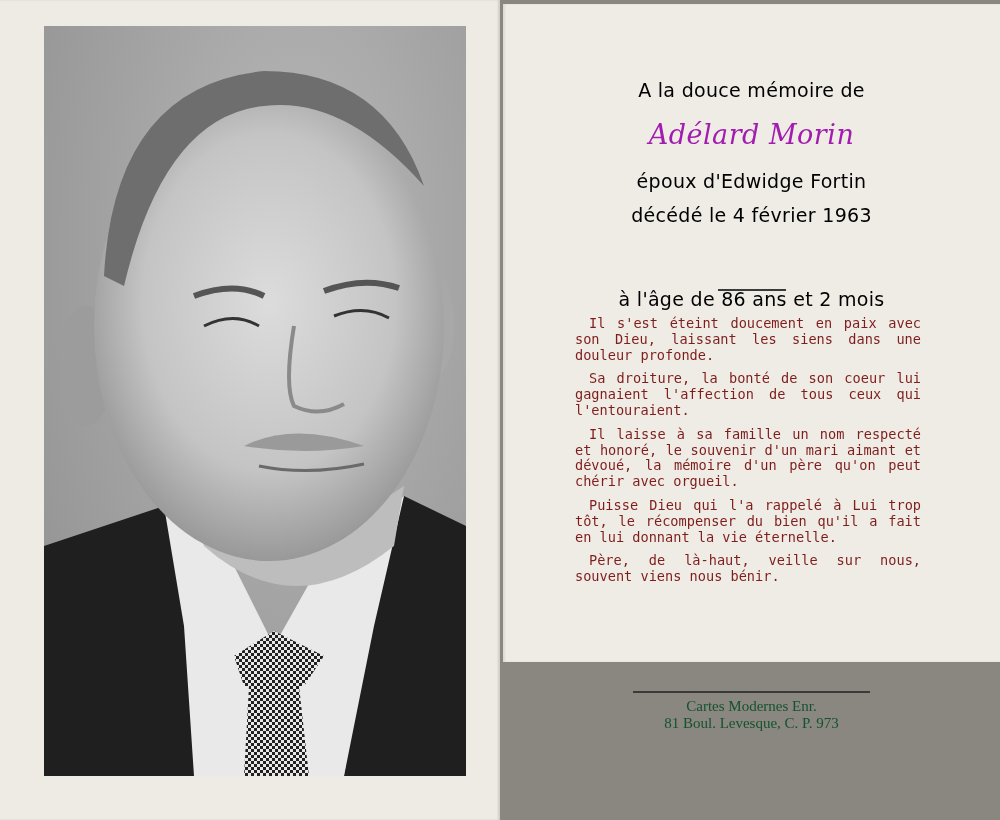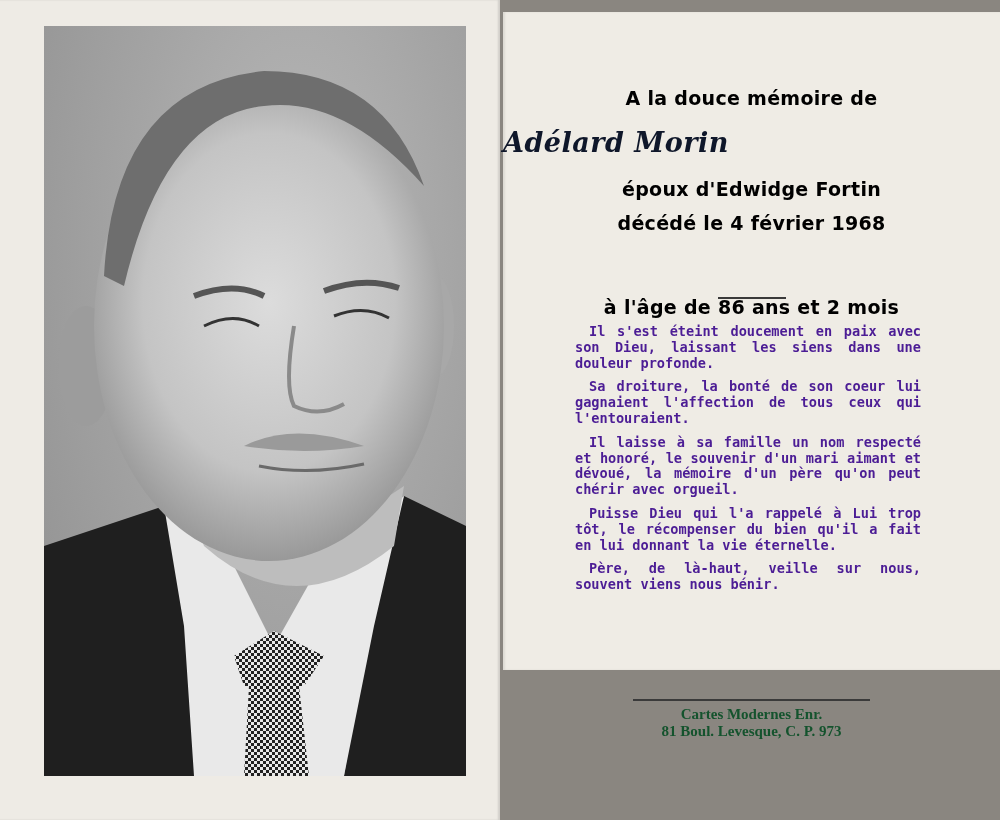--- a/index.html
+++ b/index.html
@@ -12,37 +12,36 @@
       position: absolute; left: 0; top: 0; width: 500px; height: 820px;
       background: #eeebe5;
       box-shadow: inset -2px 0 2px rgba(0,0,0,0.12);
     }
     .photo {
       position: absolute; left: 44px; top: 26px; width: 422px; height: 750px;
       background: radial-gradient(ellipse at 60% 30%, #b9b9b9 0%, #a5a5a5 45%, #8f8f8f 100%);
       overflow: hidden;
     }
     .card-right {
-      position: absolute; left: 503px; top: 12px; width: 497px; height: 658px;
+      position: absolute; left: 503px; top: 4px; width: 497px; height: 658px;
       background: #efece5;
       box-shadow: inset 2px 0 2px rgba(0,0,0,0.08);
-      font-weight: bold;
     }
     .h-line { font-size: 19px; letter-spacing: 0.3px; position: absolute; width: 100%; text-align: center; }
     .name {
       font-family: "DejaVu Serif", serif; font-style: italic; font-size: 27px;
-      position: absolute; width: 100%; text-align: left; color: #0f172a; letter-spacing: 0.5px;
+      position: absolute; width: 100%; text-align: center; color: #a21caf; letter-spacing: 0.5px;
     }
     .rule-short {
       position: absolute; left: 215px; top: 285px; width: 68px; height: 2px; background: #3a3a3a;
     }
     .body-text {
       position: absolute; left: 72px; top: 312px; width: 346px;
       font-family: "DejaVu Sans Mono", monospace; font-size: 13.6px; line-height: 15.8px;
-      color: #4c1d95; text-align: justify;
+      color: #7f1d1d; text-align: justify;
     }
     .para { margin: 0 0 8px 0; text-indent: 14px; text-align-last: left; }
     .rule-long {
       position: absolute; left: 130px; top: 687px; width: 237px; height: 2px; background: #3a3a3a;
     }
     .printer {
       position: absolute; left: 0; top: 694px; width: 497px; text-align: center;
       font-family: "Liberation Serif", serif; font-size: 15px; line-height: 17px; color: #14532d;
     }
   </style>
@@ -94,21 +93,21 @@
       <path d="M190 630 L230 605 L280 630 L260 660 L200 660 Z" fill="url(#check)"></path>
       <path d="M205 660 L255 660 L265 750 L200 750 Z" fill="url(#check)"></path>
     </svg>
   </div>
 </div>
 
 <div class="card-right">
   <div class="h-line" style="top:75px;">A la douce mémoire de</div>
   <div class="name" style="top:115px;">Adélard Morin</div>
   <div class="h-line" style="top:166px;">époux d'Edwidge Fortin</div>
-  <div class="h-line" style="top:200px;">décédé le 4 février 1968</div>
+  <div class="h-line" style="top:200px;">décédé le 4 février 1963</div>
   <div class="h-line" style="top:236px;margin-top:48px;">à l'âge de 86 ans et 2 mois</div>
 
   <div class="rule-short"></div>
 
   <div class="body-text">
     <p class="para">Il s'est éteint doucement en paix avec son Dieu, laissant les siens dans une douleur profonde.</p>
     <p class="para">Sa droiture, la bonté de son coeur lui gagnaient l'affection de tous ceux qui l'entouraient.</p>
     <p class="para">Il laisse à sa famille un nom respecté et honoré, le souvenir d'un mari aimant et dévoué, la mémoire d'un père qu'on peut chérir avec orgueil.</p>
     <p class="para">Puisse Dieu qui l'a rappelé à Lui trop tôt, le récompenser du bien qu'il a fait en lui donnant la vie éternelle.</p>
     <p class="para">Père, de là-haut, veille sur nous, souvent viens nous bénir.</p>

